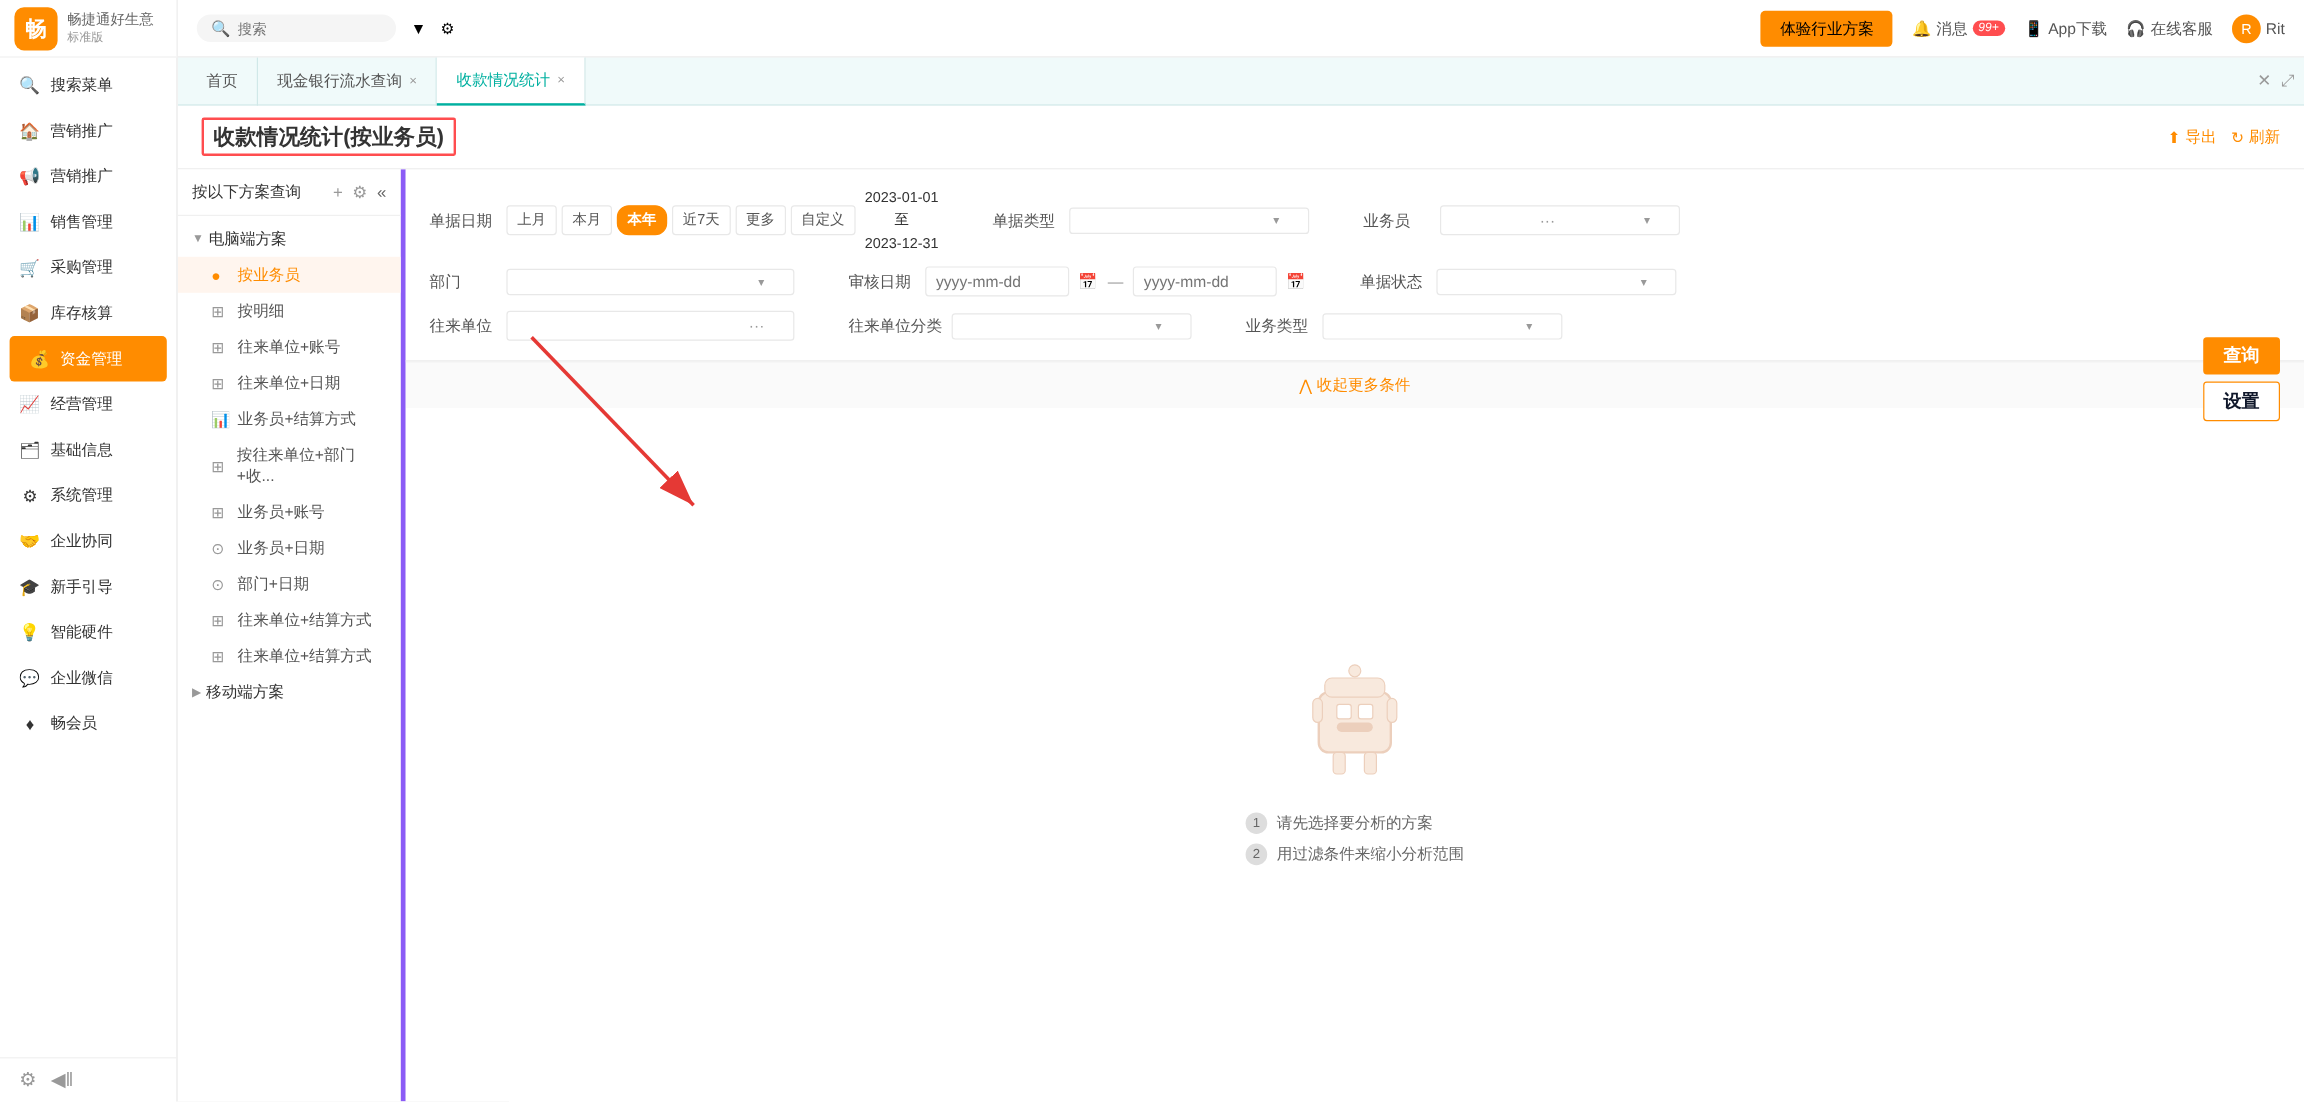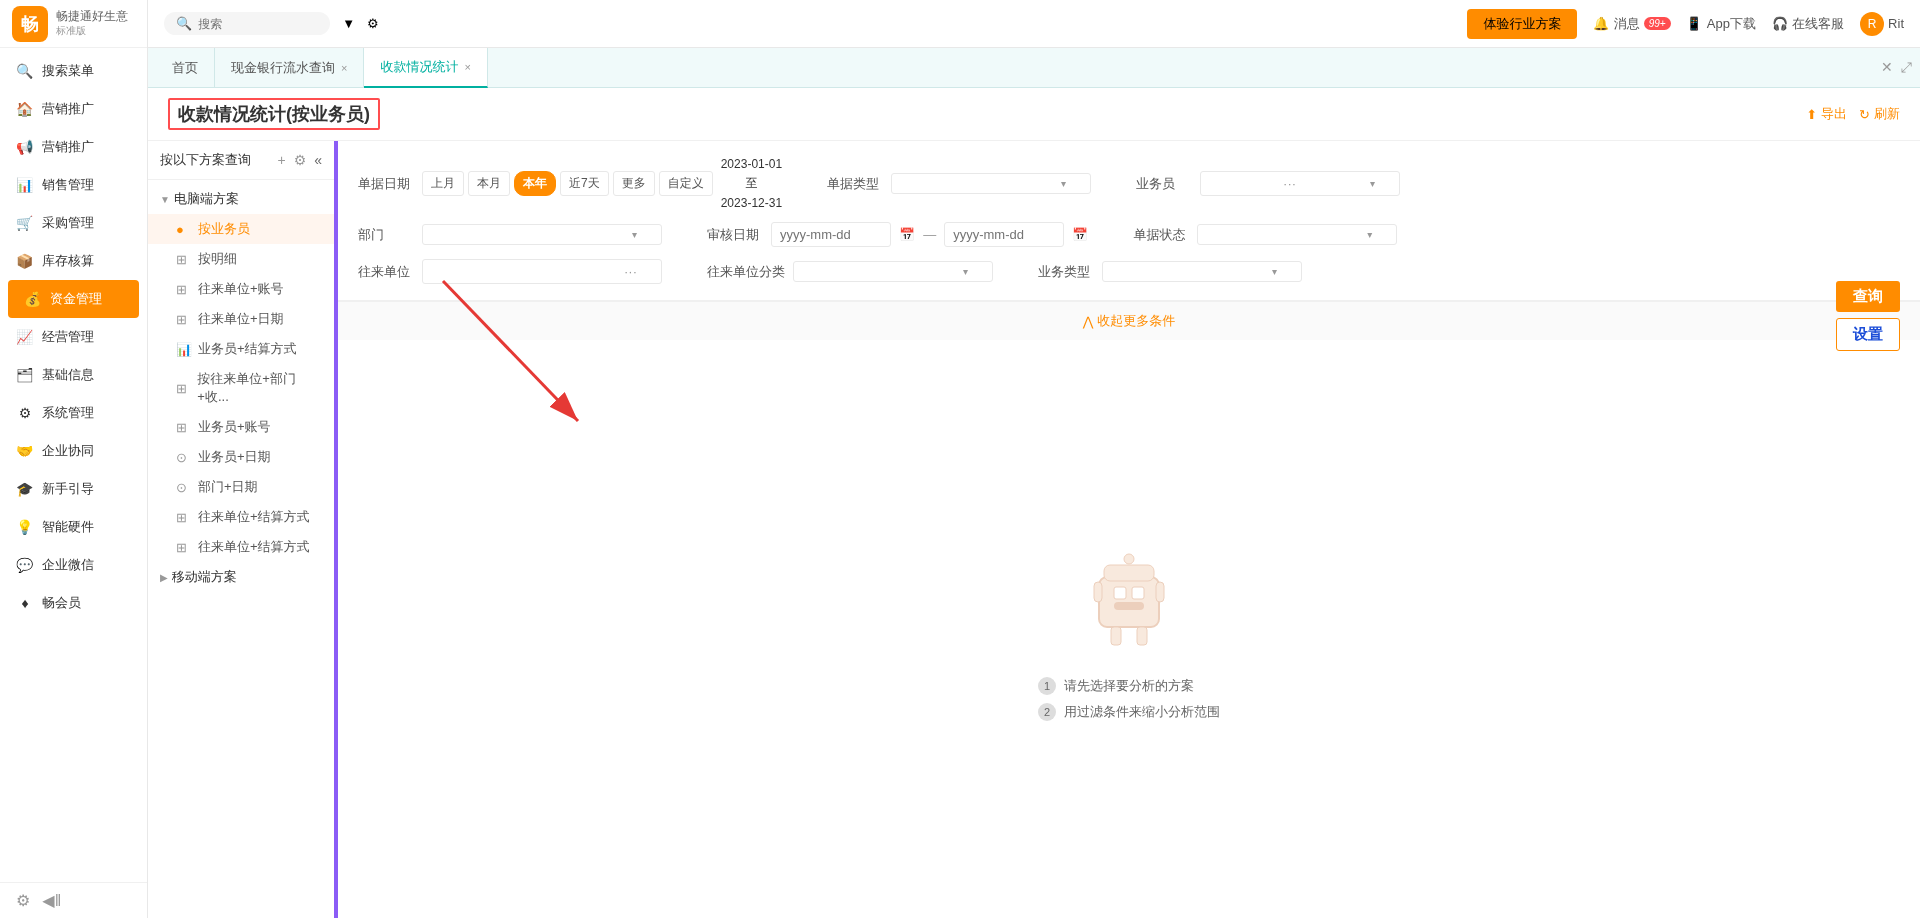--- a/index.html
+++ b/index.html
@@ -170,21 +170,21 @@
     .query-buttons {
       position: absolute; right: 20px; top: 140px;
       display: flex; flex-direction: column; gap: 6px;
     }
     .query-btn {
       padding: 6px 16px; border: none; border-radius: 3px;
       cursor: pointer; font-size: 15px; font-weight: bold;
     }
     .query-btn.primary { background: #ff8c00; color: #fff; }
     .query-btn.secondary {
-      background: #fff; color: #1d4ed8;
+      background: #fff; color: #0f172a;
       border: 1px solid #ff8c00;
     }
 
     
     .empty-state {
       flex: 1; display: flex; flex-direction: column; align-items: center;
       justify-content: center; background: #fff; padding: 40px;
     }
     .empty-icon {
       width: 120px; height: 120px; margin-bottom: 20px;

